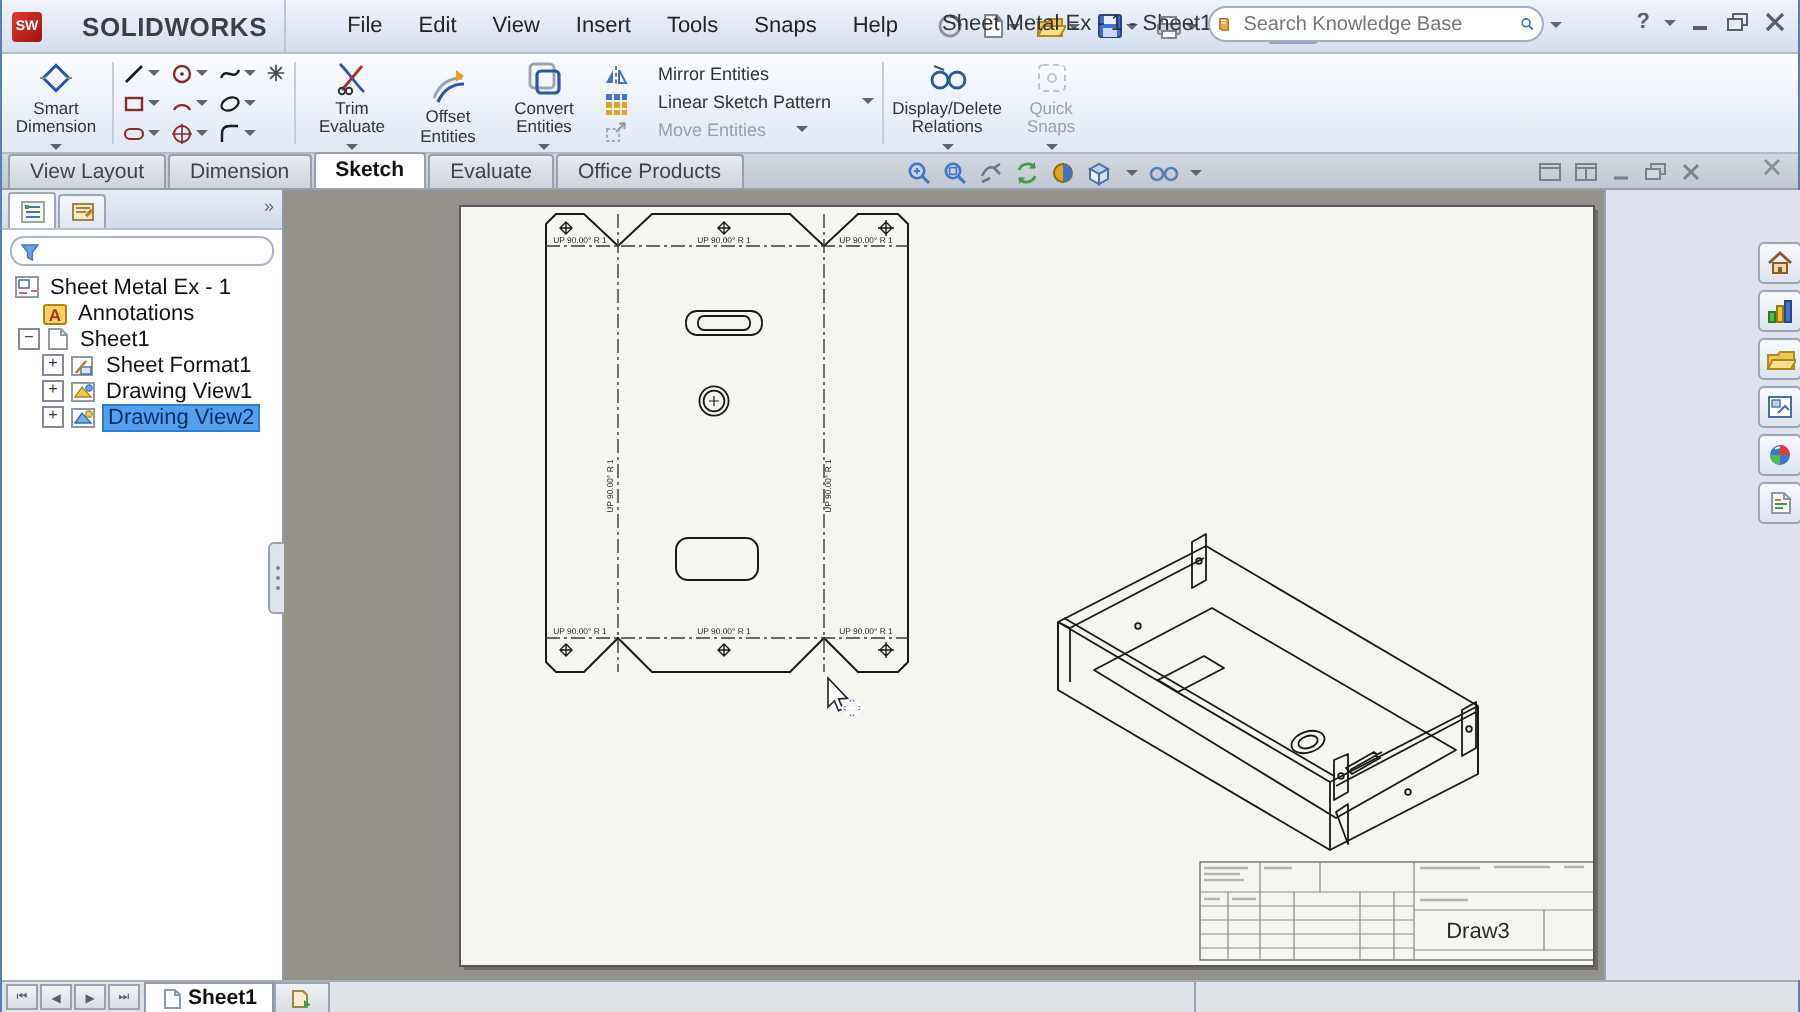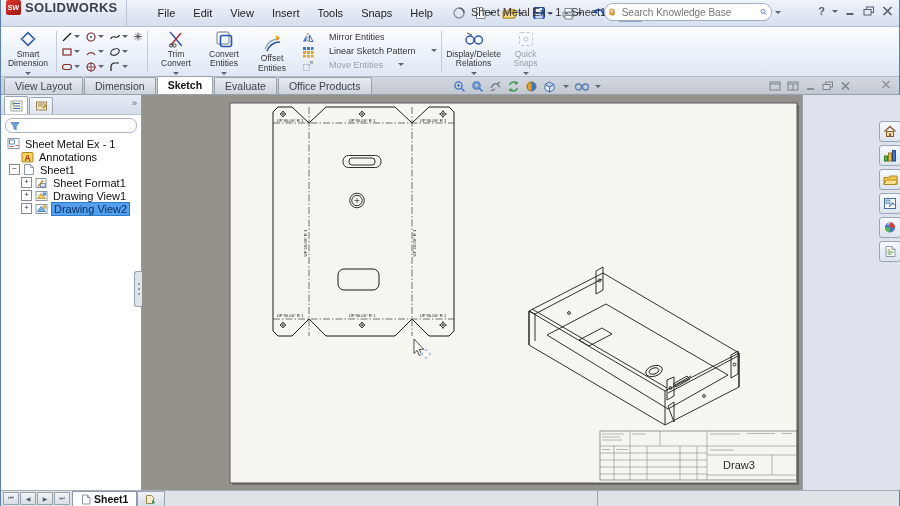--- a/index.html
+++ b/index.html
@@ -4,21 +4,21 @@
 <style>
   html,body{margin:0;padding:0}
   body{width:900px;height:506px;overflow:hidden;position:relative;
        font-family:"Liberation Sans",sans-serif;background:#dfe3ea;
        -webkit-font-smoothing:antialiased}
   .window{position:absolute;inset:0;border-left:1px solid #5a7fb5;border-right:1px solid #5a7fb5}
 
   
   .titlebar{height:26px;background:linear-gradient(#f0f4fb,#d5deee);display:flex;align-items:center;
             border-bottom:1px solid #b6c2d4;position:relative;font-size:11px;color:#222}
-  .logo{display:flex;align-items:flex-start;gap:4px;padding:0 8px 0 5px;border-right:1px solid #b9c4d6;height:100%}
+  .logo{display:flex;align-items:center;gap:20px;padding:0 8px 0 5px;border-right:1px solid #b9c4d6;height:100%}
   .logo-cube{width:15px;height:15px;background:linear-gradient(135deg,#e03a2f,#a01010);border-radius:2px;
              color:#fff;font-size:7px;font-weight:bold;display:flex;align-items:center;justify-content:center}
   .logo-text{font-weight:bold;font-size:13px;color:#3c3f45;letter-spacing:.3px}
   .menubar{display:flex;gap:2px;margin-left:23px}
   .menu-item{padding:2px 8px;cursor:default}
   .qat{display:flex;align-items:center;gap:2px;margin-left:8px}
   .qbtn{display:flex;align-items:center;gap:1px;padding:1px 2px;border:1px solid transparent;border-radius:2px}
   .qbtn.pressed{border-color:#8ea4c0;background:linear-gradient(#dde7f3,#c3d3e8)}
   .car{width:0;height:0;border:3px solid transparent;border-top:3px solid #5a6670;display:inline-block;margin-top:3px}
   .doc-title{position:absolute;left:470px;top:6px;color:#333}
@@ -306,42 +306,42 @@
     <div class="rgroup">
       <div class="rbtn">
         <span class="ic">
           <svg width="20" height="20" viewBox="0 0 20 20">
               <path d="M4 3 C9 8 11 12 16 17" fill="none" stroke="#2b56b0" stroke-width="1.4"></path>
               <path d="M15 4 L5 16" stroke="#b02b2b" stroke-width="1.4"></path>
               <circle cx="5" cy="16.5" r="1.6" fill="none" stroke="#333"></circle>
               <circle cx="8.5" cy="16.5" r="1.6" fill="none" stroke="#333"></circle>
             </svg>
         </span>
-        <span>Trim Convert</span>
-        <span class="car"></span>
-      </div>
-      <div class="rbtn">
-        <span class="ic">
-          <svg width="20" height="20" viewBox="0 0 20 20">
-              <rect x="3" y="3" width="12" height="12" rx="2" fill="none" stroke="#9aa4b0" stroke-width="1.4"></rect>
-              <rect x="6.5" y="6.5" width="11" height="11" rx="2" fill="none" stroke="#2b56b0" stroke-width="1.6"></rect>
-            </svg>
-        </span>
-        <span>Convert Entities</span>
+        <span>Trim Evaluate</span>
         <span class="car"></span>
       </div>
       <div class="rbtn">
         <span class="ic">
           <svg width="20" height="20" viewBox="0 0 20 20">
               <path d="M3 16 C6 8 12 6 17 6" fill="none" stroke="#9aa4b0" stroke-width="1.4"></path>
               <path d="M5 18 C8 11 13 9 18 9" fill="none" stroke="#2b56b0" stroke-width="1.6"></path>
               <path d="M14 2 l4 3-4 3z" fill="#e8a21a"></path>
             </svg>
         </span>
         <span>Offset Entities</span>
+      </div>
+      <div class="rbtn">
+        <span class="ic">
+          <svg width="20" height="20" viewBox="0 0 20 20">
+              <rect x="3" y="3" width="12" height="12" rx="2" fill="none" stroke="#9aa4b0" stroke-width="1.4"></rect>
+              <rect x="6.5" y="6.5" width="11" height="11" rx="2" fill="none" stroke="#2b56b0" stroke-width="1.6"></rect>
+            </svg>
+        </span>
+        <span>Convert Entities</span>
+        <span class="car"></span>
       </div>
     </div>
 
     <div class="stack3">
       <span class="row">
         <svg width="12" height="12" viewBox="0 0 12 12">
             <path d="M6 1v10" stroke="#777" stroke-dasharray="2 1.4"></path>
             <path d="M1 9.5 L4.5 3 L4.5 9.5z" fill="#3f74c9"></path>
             <path d="M11 9.5 L7.5 3 L7.5 9.5z" fill="none" stroke="#3f74c9"></path>
           </svg>

